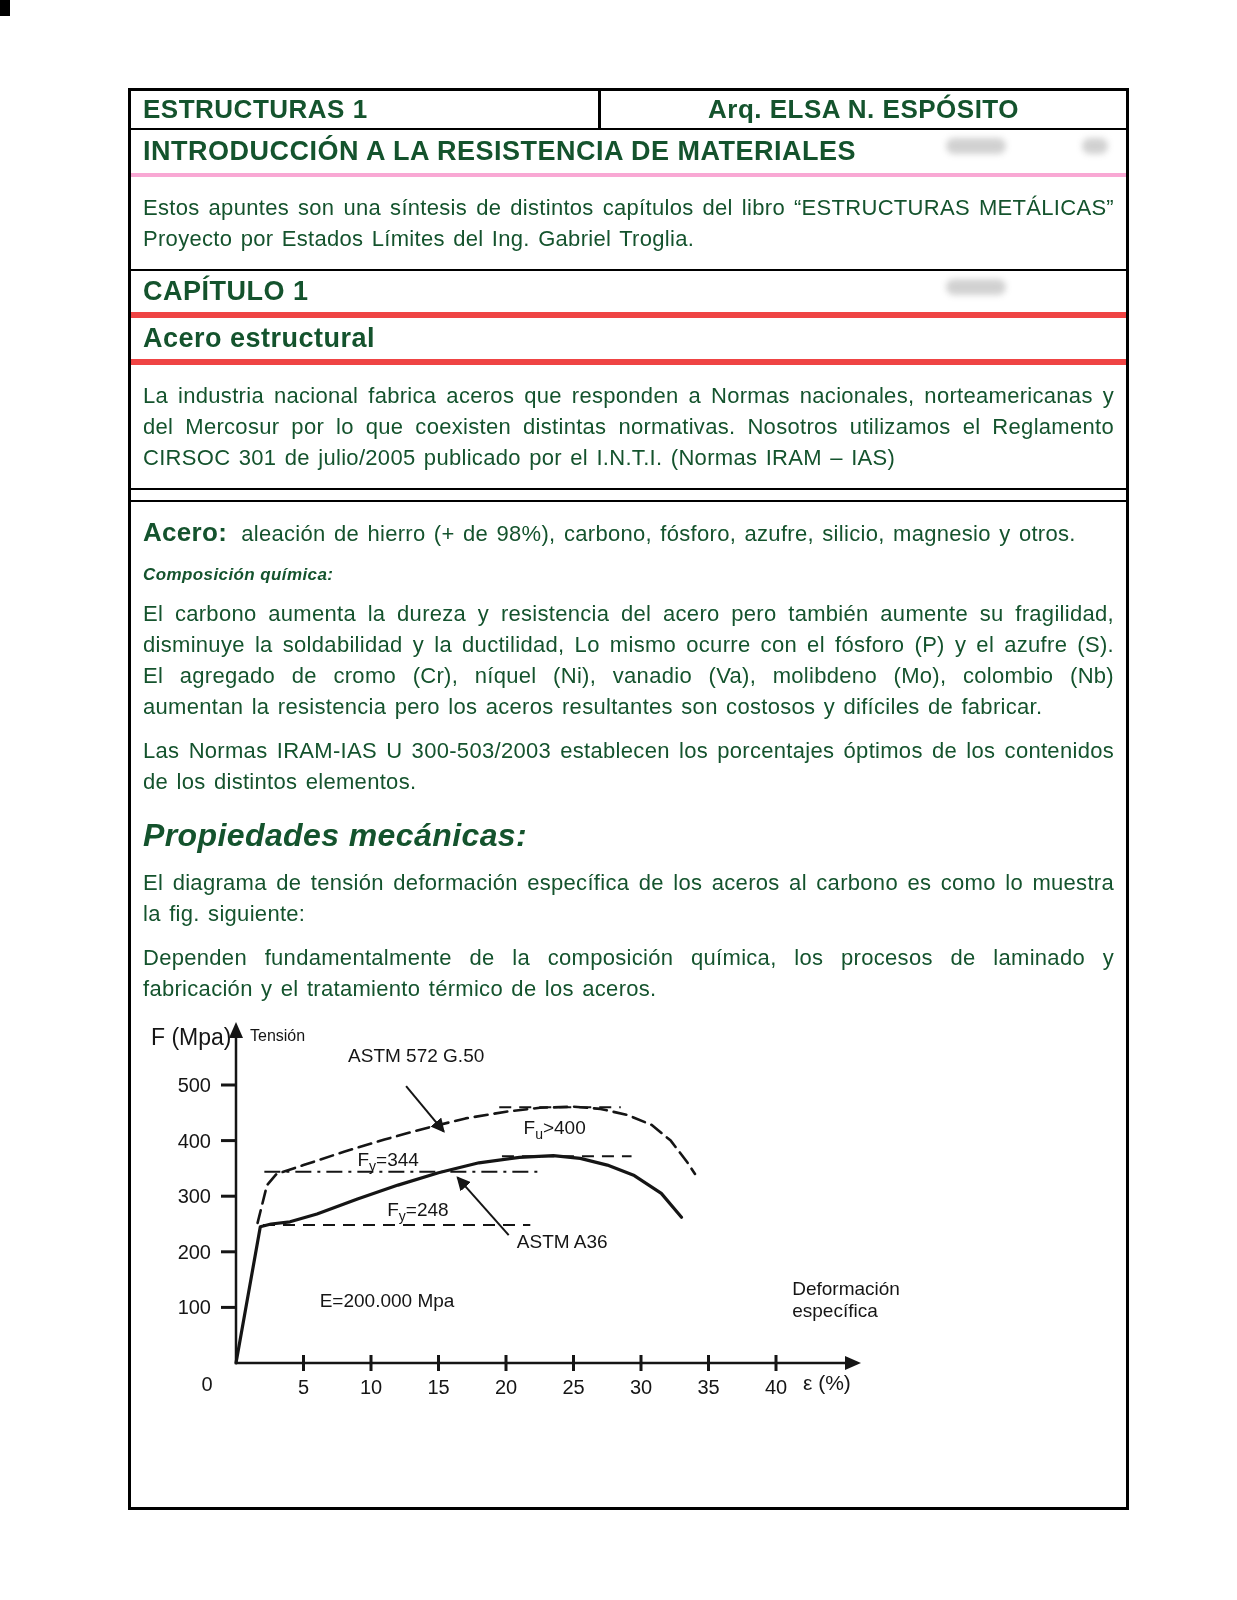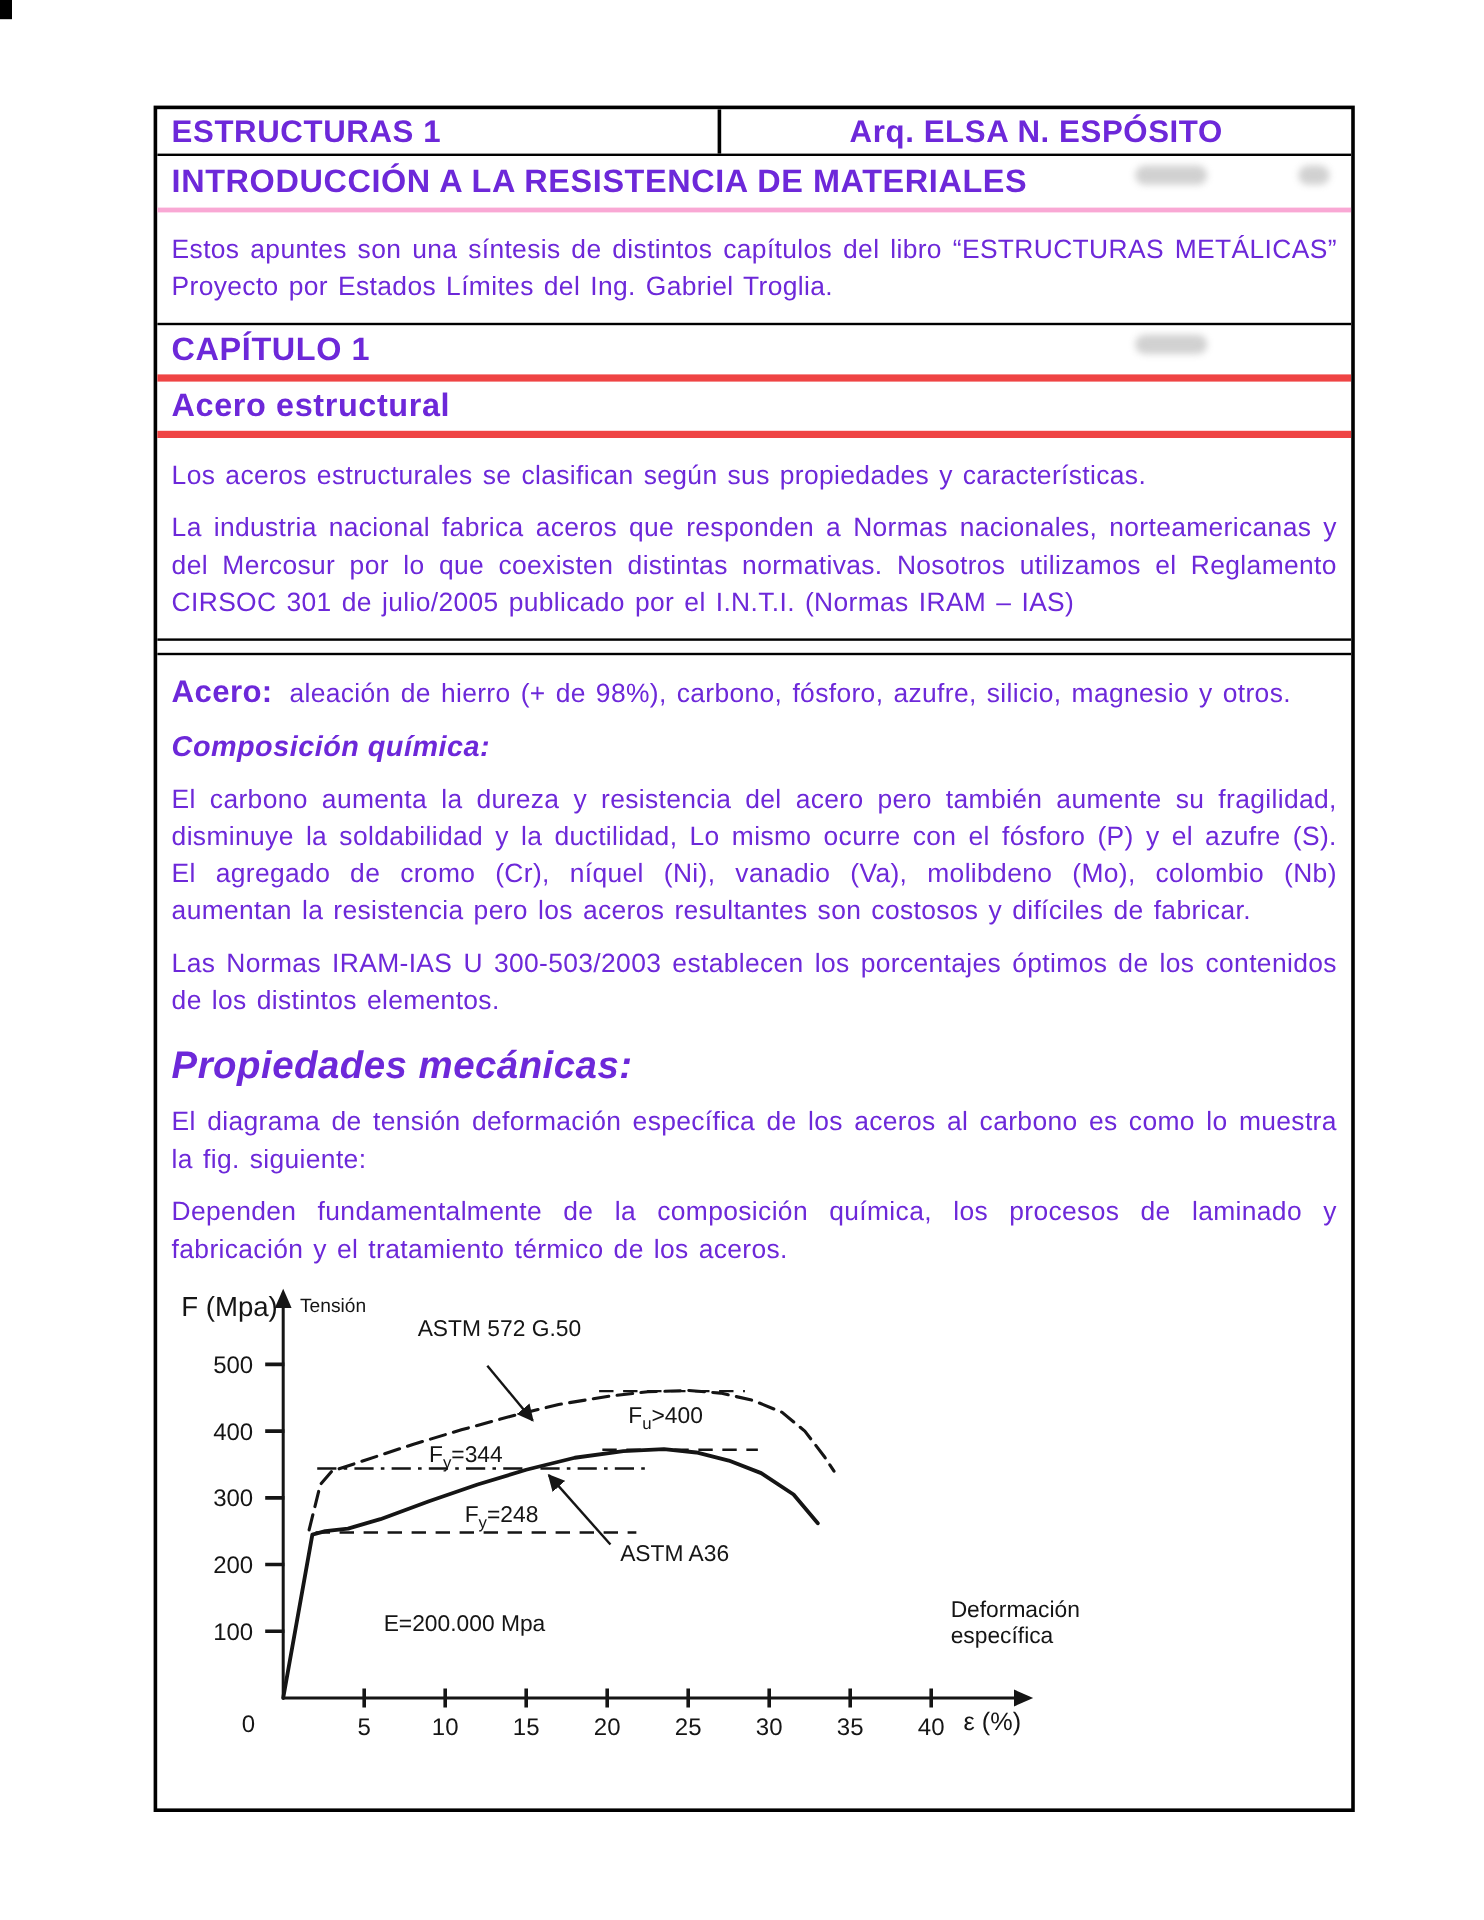--- a/index.html
+++ b/index.html
@@ -1,18 +1,18 @@
 <!DOCTYPE html>
 <html><head>
 <meta charset="utf-8">
 <style>
   html,body{margin:0;padding:0;background:#ffffff;}
   .page{
     position:relative;width:1237px;height:1600px;background:#ffffff;
-    font-family:"Liberation Sans","DejaVu Sans",sans-serif;color:#6d28d9;overflow:hidden;
+    font-family:"Liberation Sans","DejaVu Sans",sans-serif;color:#14532d;overflow:hidden;
   }
   .scan-artifact{position:absolute;left:0;top:0;width:10px;height:16px;background:#000;}
   .frame{
     position:absolute;left:128px;top:88px;width:1001px;height:1422px;
     border:3px solid #000;box-sizing:border-box;display:flex;flex-direction:column;overflow:hidden;
   }
   .header-row{display:flex;border-bottom:2px solid #000;font-weight:bold;font-size:26px;letter-spacing:0.5px;}
   .header-cell-left{width:470px;padding:3px 12px;border-right:3px solid #000;box-sizing:border-box;}
   .header-cell-right{flex:1;text-align:center;padding:3px 8px;position:relative;}
   .title-box{position:relative;border-bottom:4px solid #f9a8d4;font-weight:bold;font-size:27px;letter-spacing:0.5px;padding:6px 12px;}
@@ -20,21 +20,21 @@
   .smudge.a{right:120px;width:60px;}
   .smudge.b{right:18px;width:26px;}
   .pad{padding:2px 12px;}
   .para{font-size:22px;line-height:31px;margin:13px 0;text-align:justify;letter-spacing:0.3px;word-spacing:2px;}
   .para.left{text-align:left;}
   .bar{position:relative;font-weight:bold;font-size:27px;letter-spacing:0.5px;padding:5px 12px;border-bottom:6px solid #ef4444;}
   .bar.topline{border-top:2px solid #000;}
   .section-body{border-bottom:2px solid #000;}
   .box2{flex:1;border-top:2px solid #000;margin-top:10px;}
   .lead-bold{font-weight:bold;font-size:26px;margin-right:14px;}
-  .sub-heading{font-weight:bold;font-style:italic;font-size:24px;letter-spacing:0.4px;margin:16px 0 8px 0;}
+  .sub-heading{font-weight:bold;font-style:italic;font-size:17px;letter-spacing:0.4px;margin:16px 0 8px 0;}
   .sub-heading.big{font-size:32px;margin:20px 0 10px 0;}
   .chart-wrap{margin-top:6px;padding:0 2px;}
   #chart-svg{display:block;}
   #chart-svg text{font-family:"Liberation Sans","DejaVu Sans",sans-serif;fill:#151515;}
   #chart-svg .tick{font-size:20px;}
   #chart-svg .ann{font-size:19px;}
   #chart-svg .axis-big{font-size:23px;}
   #chart-svg .axis-x{font-size:21px;}
   #chart-svg .small{font-size:16px;}
 </style>
@@ -64,21 +64,20 @@
     <div class="bar topline">
       <span>CAPÍTULO 1</span>
       <span class="smudge a"></span>
     </div>
 
     <div class="bar">
       <span>Acero estructural</span>
     </div>
 
     <div class="section-body pad">
-      <p class="para left">Los aceros estructurales se clasifican según sus propiedades y características.</p>
       <p class="para">La industria nacional fabrica aceros que responden a Normas nacionales, norteamericanas y del Mercosur por lo que coexisten distintas normativas. Nosotros utilizamos el Reglamento CIRSOC 301 de julio/2005 publicado por el I.N.T.I. (Normas IRAM – IAS)</p>
     </div>
 
     <div class="box2 pad">
       <p class="para">
         <span class="lead-bold">Acero:</span><span>aleación de hierro (+ de 98%), carbono, fósforo, azufre, silicio, magnesio y otros.</span>
       </p>
 
       <div class="sub-heading">Composición química:</div>
       <p class="para">El carbono aumenta la dureza y resistencia del acero pero también aumente su fragilidad, disminuye la soldabilidad y la ductilidad, Lo mismo ocurre con el fósforo (P) y el azufre (S). El agregado de cromo (Cr), níquel (Ni), vanadio (Va), molibdeno (Mo), colombio (Nb) aumentan la resistencia pero los aceros resultantes son costosos y difíciles de fabricar.</p>

